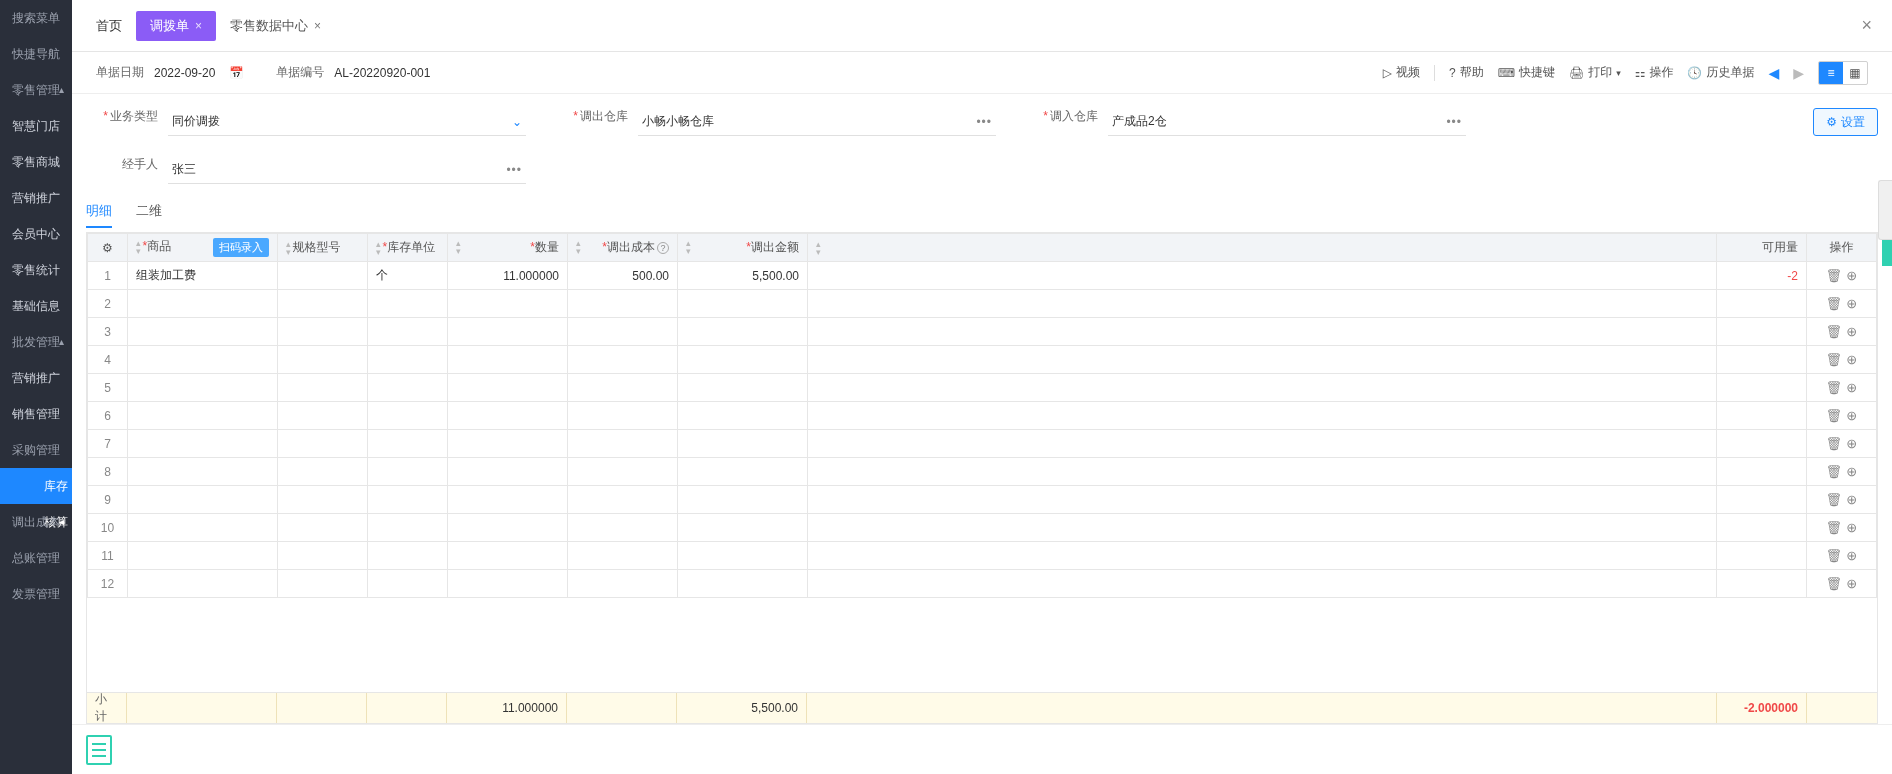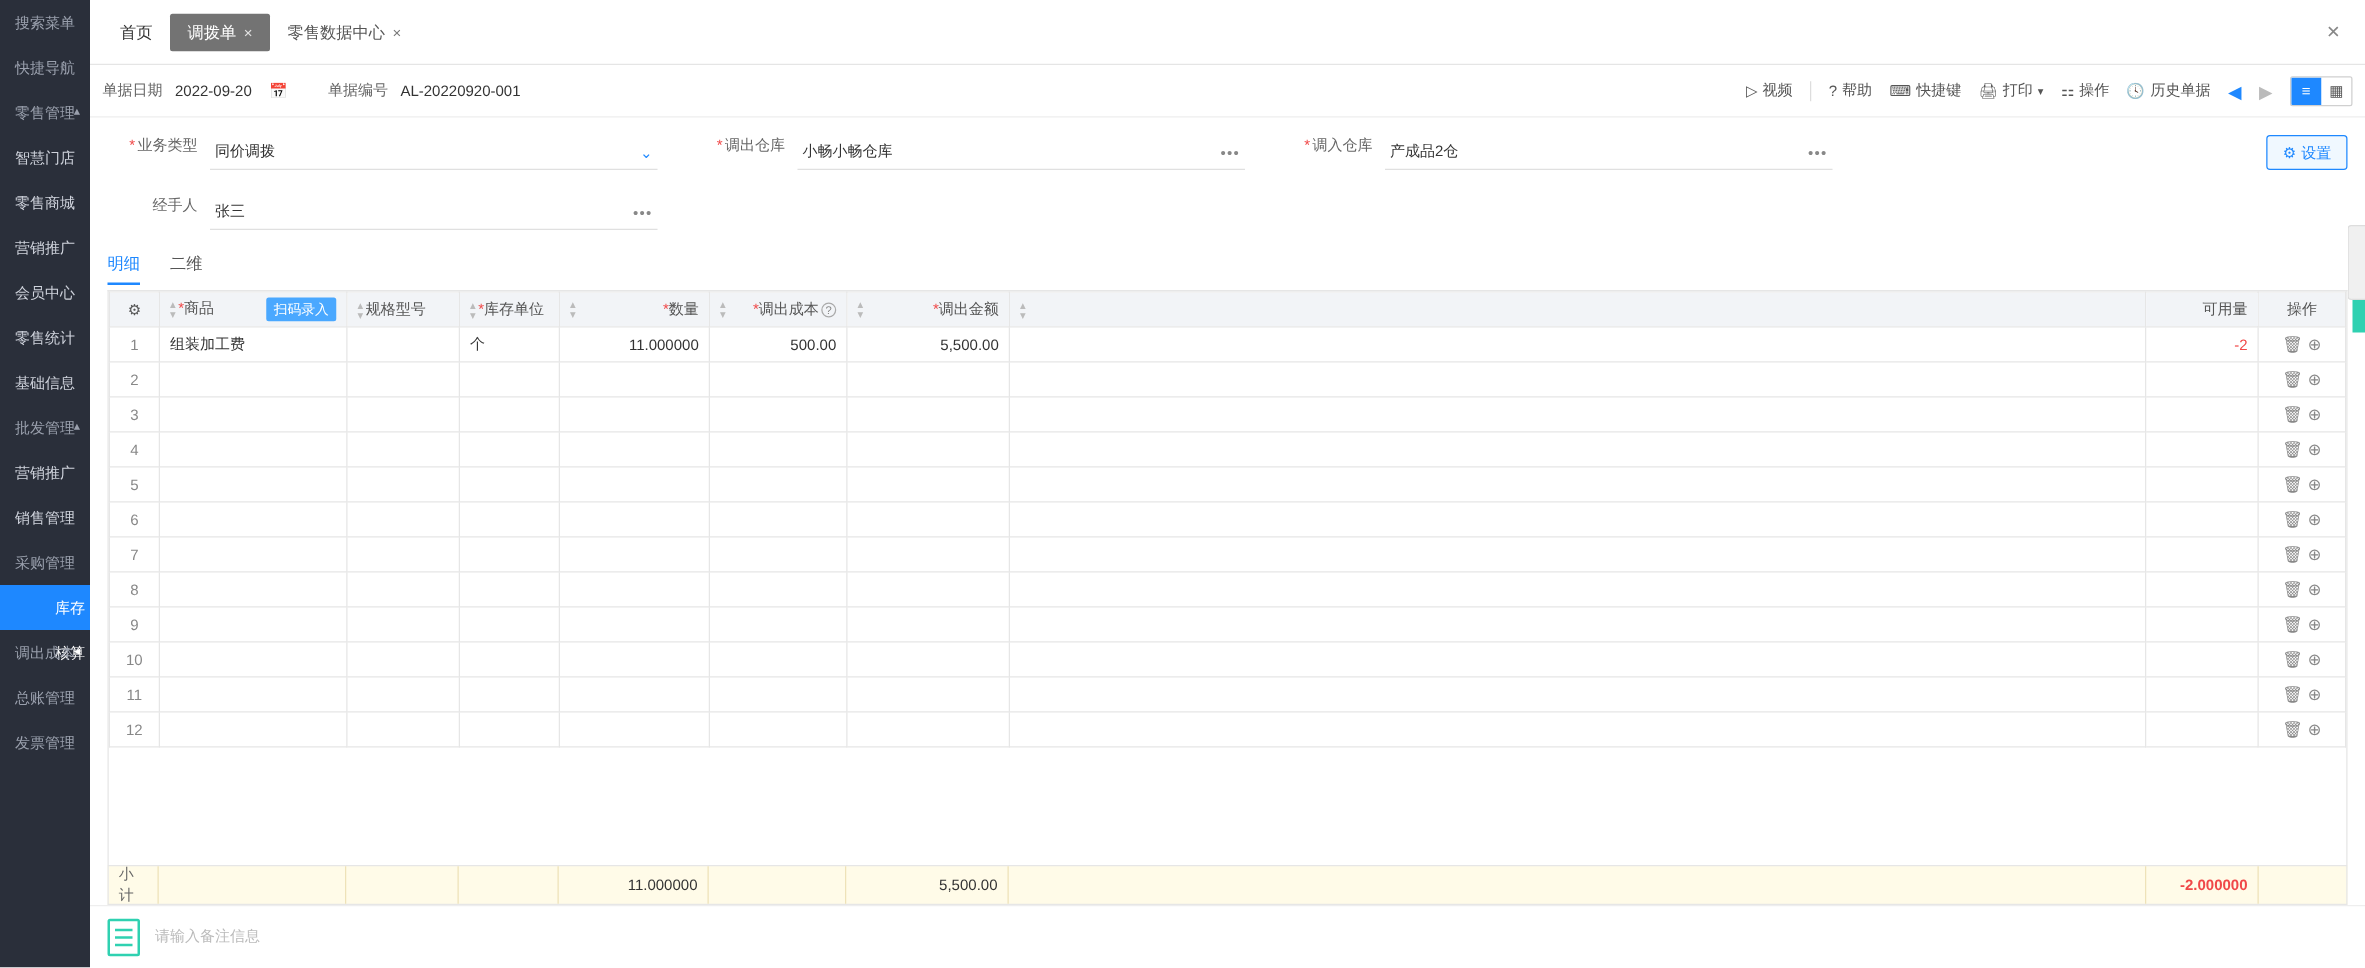--- a/index.html
+++ b/index.html
@@ -14,26 +14,26 @@
 .sidebar-item.active { background: #1e88ff; color: #fff; padding-left: 40px; }
 .sidebar-item .caret { position: absolute; right: 8px; font-size: 10px; }
 
 
 .main { flex: 1; display: flex; flex-direction: column; position: relative; }
 
 
 .tabbar { height: 52px; border-bottom: 1px solid #e5e5e5; display: flex; align-items: center; padding: 0 10px; }
 .tab { padding: 0 14px; height: 30px; line-height: 30px; font-size: 13px; color: #555; display: flex; align-items: center; gap: 6px; cursor: pointer; border-radius: 2px; }
 .tab.home { color: #333; }
-.tab.active { background: #737373; color: #fff; }
+.tab.active { background: #8b5cf6; color: #fff; }
 .tab .close { font-size: 12px; opacity: .8; cursor: pointer; }
 .tabbar .tabbar-close { margin-left: auto; font-size: 18px; color: #888; cursor: pointer; padding: 0 10px; }
 
 
-.headerrow { height: 42px; display: flex; align-items: center; padding: 0 10px; border-bottom: 1px solid #eee; gap: 10px; }
+.headerrow { height: 42px; display: flex; align-items: center; padding: 0 24px; border-bottom: 1px solid #eee; gap: 10px; }
 .headerrow .label { color: #666; }
 .headerrow .val { color: #333; }
 .date-input { color: #333; }
 .cal-icon { color: #1e88ff; margin-left: 4px; }
 .toolbar-right { margin-left: auto; display: flex; align-items: center; gap: 14px; color: #555; }
 .toolbar-right .tbtn { display: flex; align-items: center; gap: 4px; cursor: pointer; }
 .toolbar-right .divider { width: 1px; height: 16px; background: #ddd; }
 .toolbar-right .arrow { color: #1e88ff; font-size: 14px; cursor: pointer; }
 .viewtoggle { display: flex; border: 1px solid #d0d0d0; border-radius: 2px; overflow: hidden; }
 .viewtoggle > div { width: 24px; height: 22px; display: flex; align-items: center; justify-content: center; cursor: pointer; }
@@ -412,19 +412,18 @@
         <div style="width:110px"></div>
         <div class="st-qty" style="width:130px">5,500.00</div>
         <div style="flex:1"></div>
         <div class="st-qty st-neg" style="width:90px">-2.000000</div>
         <div style="width:70px;border-right:none"></div>
       </div>
     </div>
 
     <div class="footer">
       <div class="remark-icon"></div>
-      <div class="remark-input">请输入备注信息</div>
     </div>
 
     <div class="right-tab"></div>
     <div class="right-green"></div>
   </div>
 </div>
 
 </body></html>

